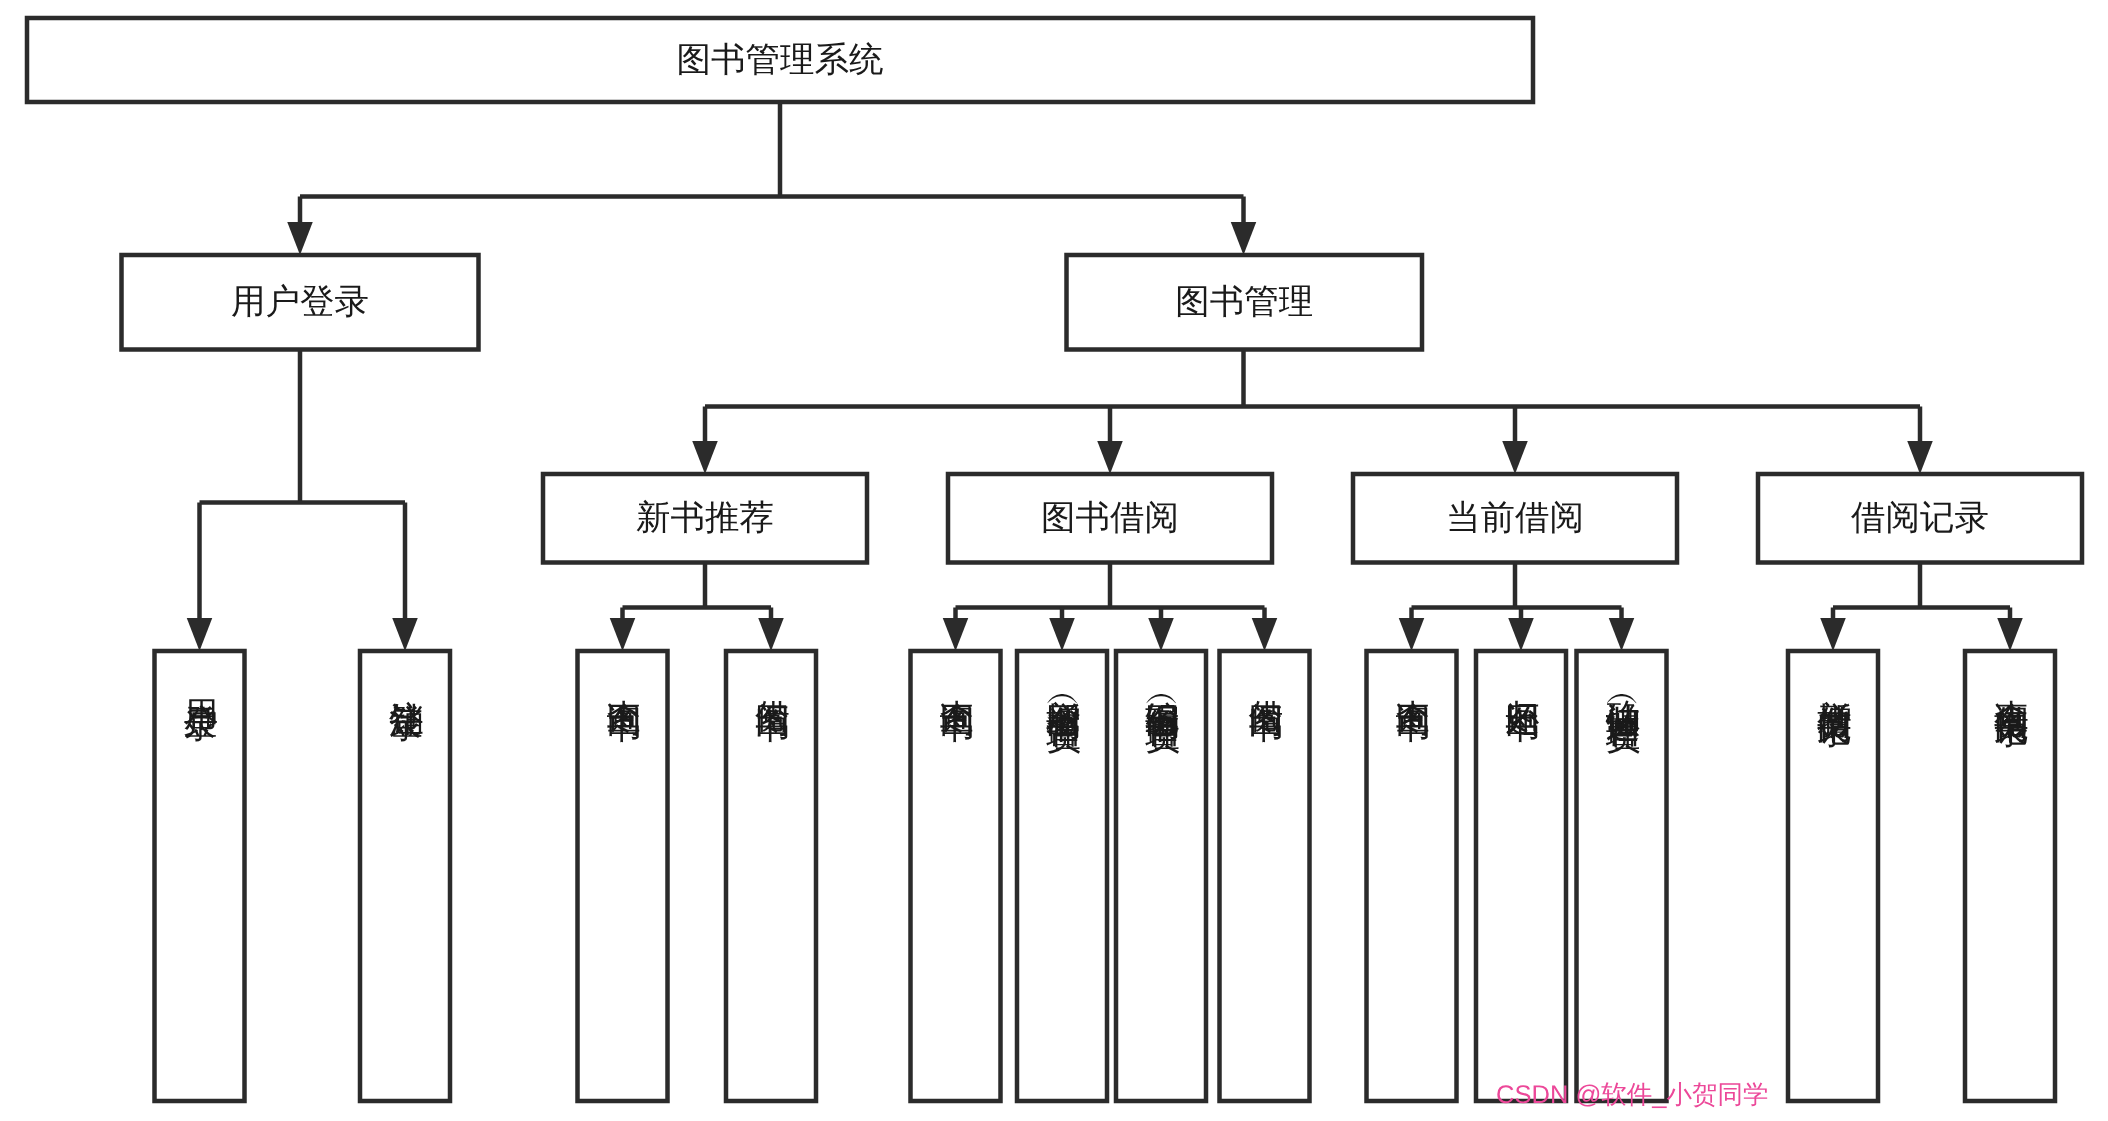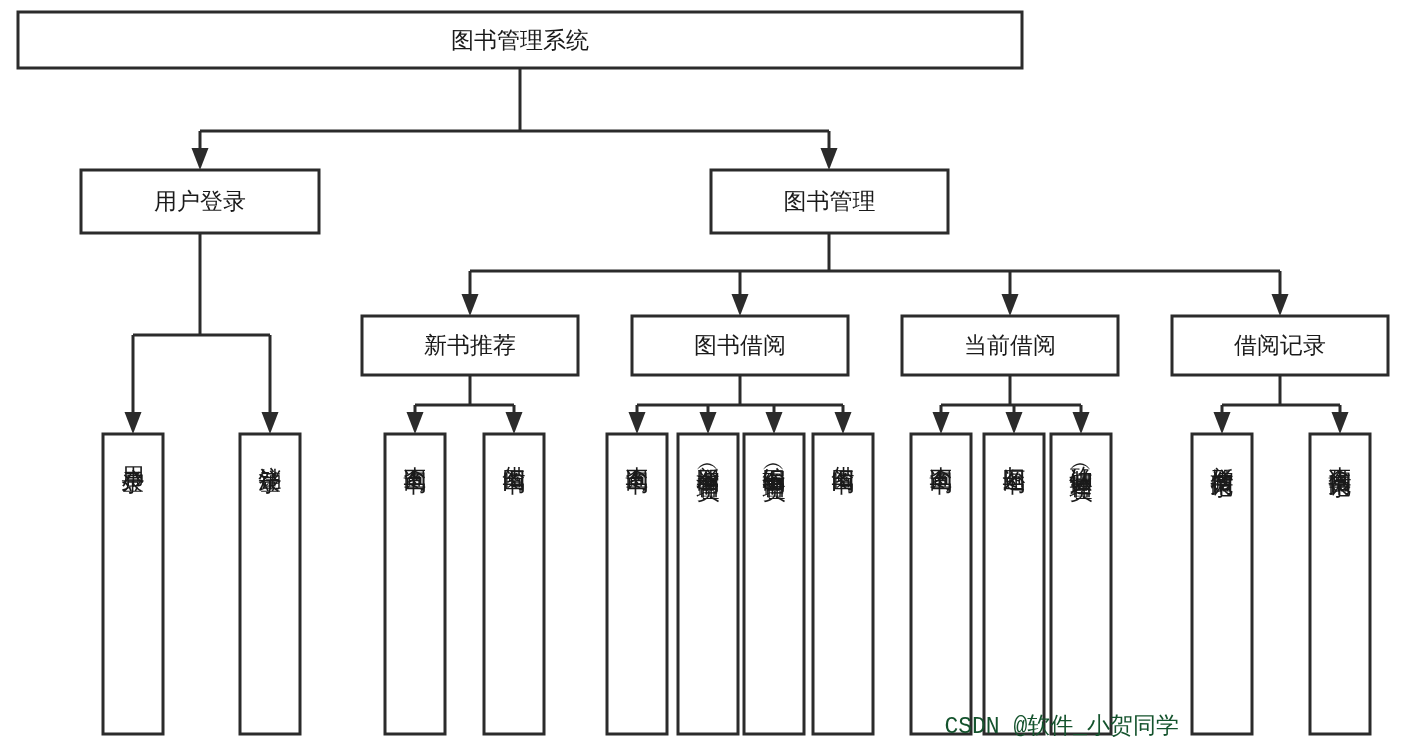--- a/index.html
+++ b/index.html
@@ -63,23 +63,23 @@
     font-size: 23px;
     line-height: 1.18;
     color: #1a1a1a;
     letter-spacing: 2px;
     white-space: nowrap;
   }
   .watermark {
     position: absolute;
     right: 10px;
     bottom: 6px;
-    font-family: Liberation Mono, monospace;
-    font-size: 23px;
-    color: #14532d;
+    font-family: Liberation Sans, sans-serif;
+    font-size: 17px;
+    color: #ec4899;
     white-space: nowrap;
     user-select: none;
   }
 </style>
 </head>
 <body>
 
 <div id="diagram-root">
 
   <svg id="flow-svg" viewBox="0 0 1405 747">

